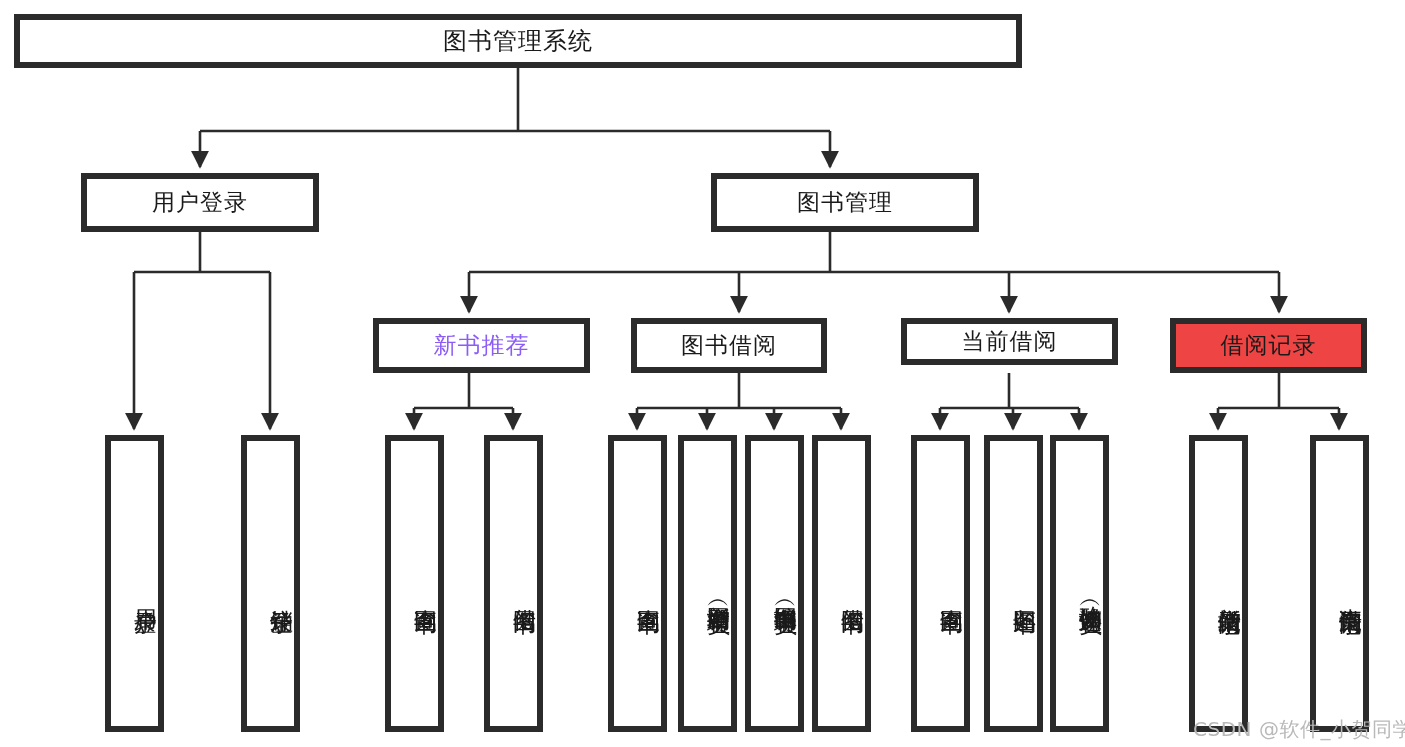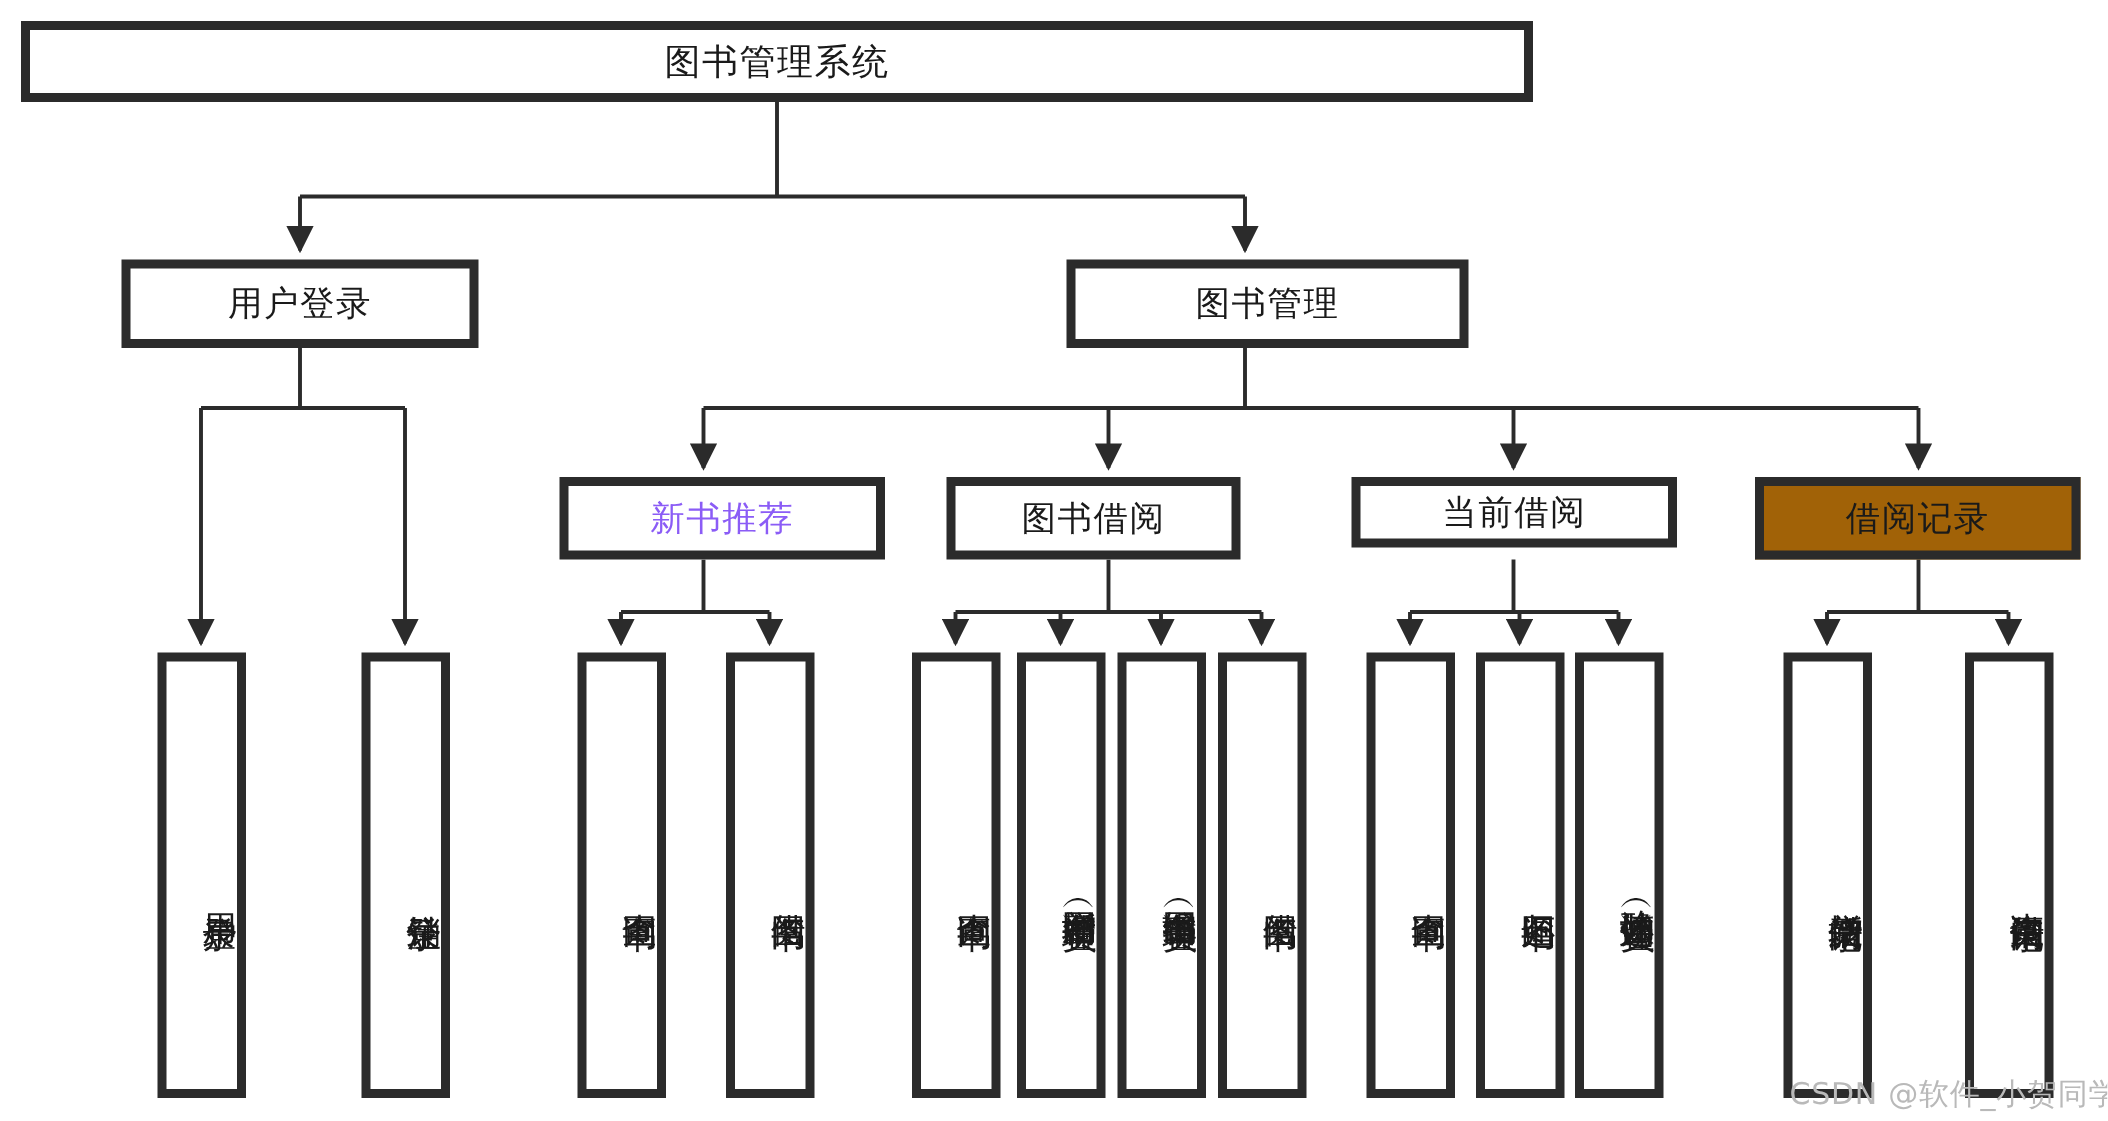--- a/index.html
+++ b/index.html
@@ -116,21 +116,21 @@
   </svg>
 
   <div class="node horiz root" id="node-root" style="left: 14px; top: 14px; width: 1008px; height: 54px; border-color: rgb(43, 43, 43); color: rgb(26, 26, 26); background: rgb(255, 255, 255);">图书管理系统</div>
 
   <div class="node horiz" id="node-l2-0" style="left: 81px; top: 173px; width: 238px; height: 59px; border-color: rgb(43, 43, 43); color: rgb(26, 26, 26); background: rgb(255, 255, 255);">用户登录</div>
   <div class="node horiz" id="node-l2-1" style="left: 711px; top: 173px; width: 268px; height: 59px; border-color: rgb(43, 43, 43); color: rgb(26, 26, 26); background: rgb(255, 255, 255);">图书管理</div>
 
   <div class="node horiz" id="node-l3-0" style="left: 361px; top: 318px; width: 217px; height: 55px; border-color: rgb(43, 43, 43); color: #8b5cf6; background: rgb(255, 255, 255); margin-left: 12px;">新书推荐</div>
   <div class="node horiz" id="node-l3-1" style="left: 631px; top: 318px; width: 196px; height: 55px; border-color: rgb(43, 43, 43); color: rgb(26, 26, 26); background: rgb(255, 255, 255);">图书借阅</div>
   <div class="node horiz" id="node-l3-2" style="left: 901px; top: 318px; width: 217px; height: 47px; border-color: rgb(43, 43, 43); color: rgb(26, 26, 26); background: rgb(255, 255, 255);">当前借阅</div>
-  <div class="node horiz" id="node-l3-3" style="left: 1170px; top: 318px; width: 217px; height: 55px; border-color: rgb(43, 43, 43); color: rgb(26, 26, 26); background: #a16207;">借阅记录</div>
+  <div class="node horiz" id="node-l3-3" style="left: 1170px; top: 318px; width: 197px; height: 55px; border-color: rgb(43, 43, 43); color: rgb(26, 26, 26); background: #ef4444;">借阅记录</div>
 
   <div class="node vert" id="node-leaf-0" style="left: 105px; top: 435px; width: 59px; height: 297px; border-color: rgb(43, 43, 43); color: rgb(26, 26, 26); background: rgb(255, 255, 255);">用户登录</div>
   <div class="node vert" id="node-leaf-1" style="left: 241px; top: 435px; width: 59px; height: 297px; border-color: rgb(43, 43, 43); color: rgb(26, 26, 26); background: rgb(255, 255, 255);">注销登录</div>
   <div class="node vert" id="node-leaf-2" style="left: 385px; top: 435px; width: 59px; height: 297px; border-color: rgb(43, 43, 43); color: rgb(26, 26, 26); background: rgb(255, 255, 255);">查询图书</div>
   <div class="node vert" id="node-leaf-3" style="left: 484px; top: 435px; width: 59px; height: 297px; border-color: rgb(43, 43, 43); color: rgb(26, 26, 26); background: rgb(255, 255, 255);">借阅图书</div>
   <div class="node vert" id="node-leaf-4" style="left: 608px; top: 435px; width: 59px; height: 297px; border-color: rgb(43, 43, 43); color: rgb(26, 26, 26); background: rgb(255, 255, 255);">查询图书</div>
   <div class="node vert" id="node-leaf-5" style="left: 678px; top: 435px; width: 59px; height: 297px; border-color: rgb(43, 43, 43); color: rgb(26, 26, 26); background: rgb(255, 255, 255);">新增图书（管理员）</div>
   <div class="node vert" id="node-leaf-6" style="left: 745px; top: 435px; width: 59px; height: 297px; border-color: rgb(43, 43, 43); color: rgb(26, 26, 26); background: rgb(255, 255, 255);">编辑图书（管理员）</div>
   <div class="node vert" id="node-leaf-7" style="left: 812px; top: 435px; width: 59px; height: 297px; border-color: rgb(43, 43, 43); color: rgb(26, 26, 26); background: rgb(255, 255, 255);">借阅图书</div>
   <div class="node vert" id="node-leaf-8" style="left: 911px; top: 435px; width: 59px; height: 297px; border-color: rgb(43, 43, 43); color: rgb(26, 26, 26); background: rgb(255, 255, 255);">查询图书</div>

